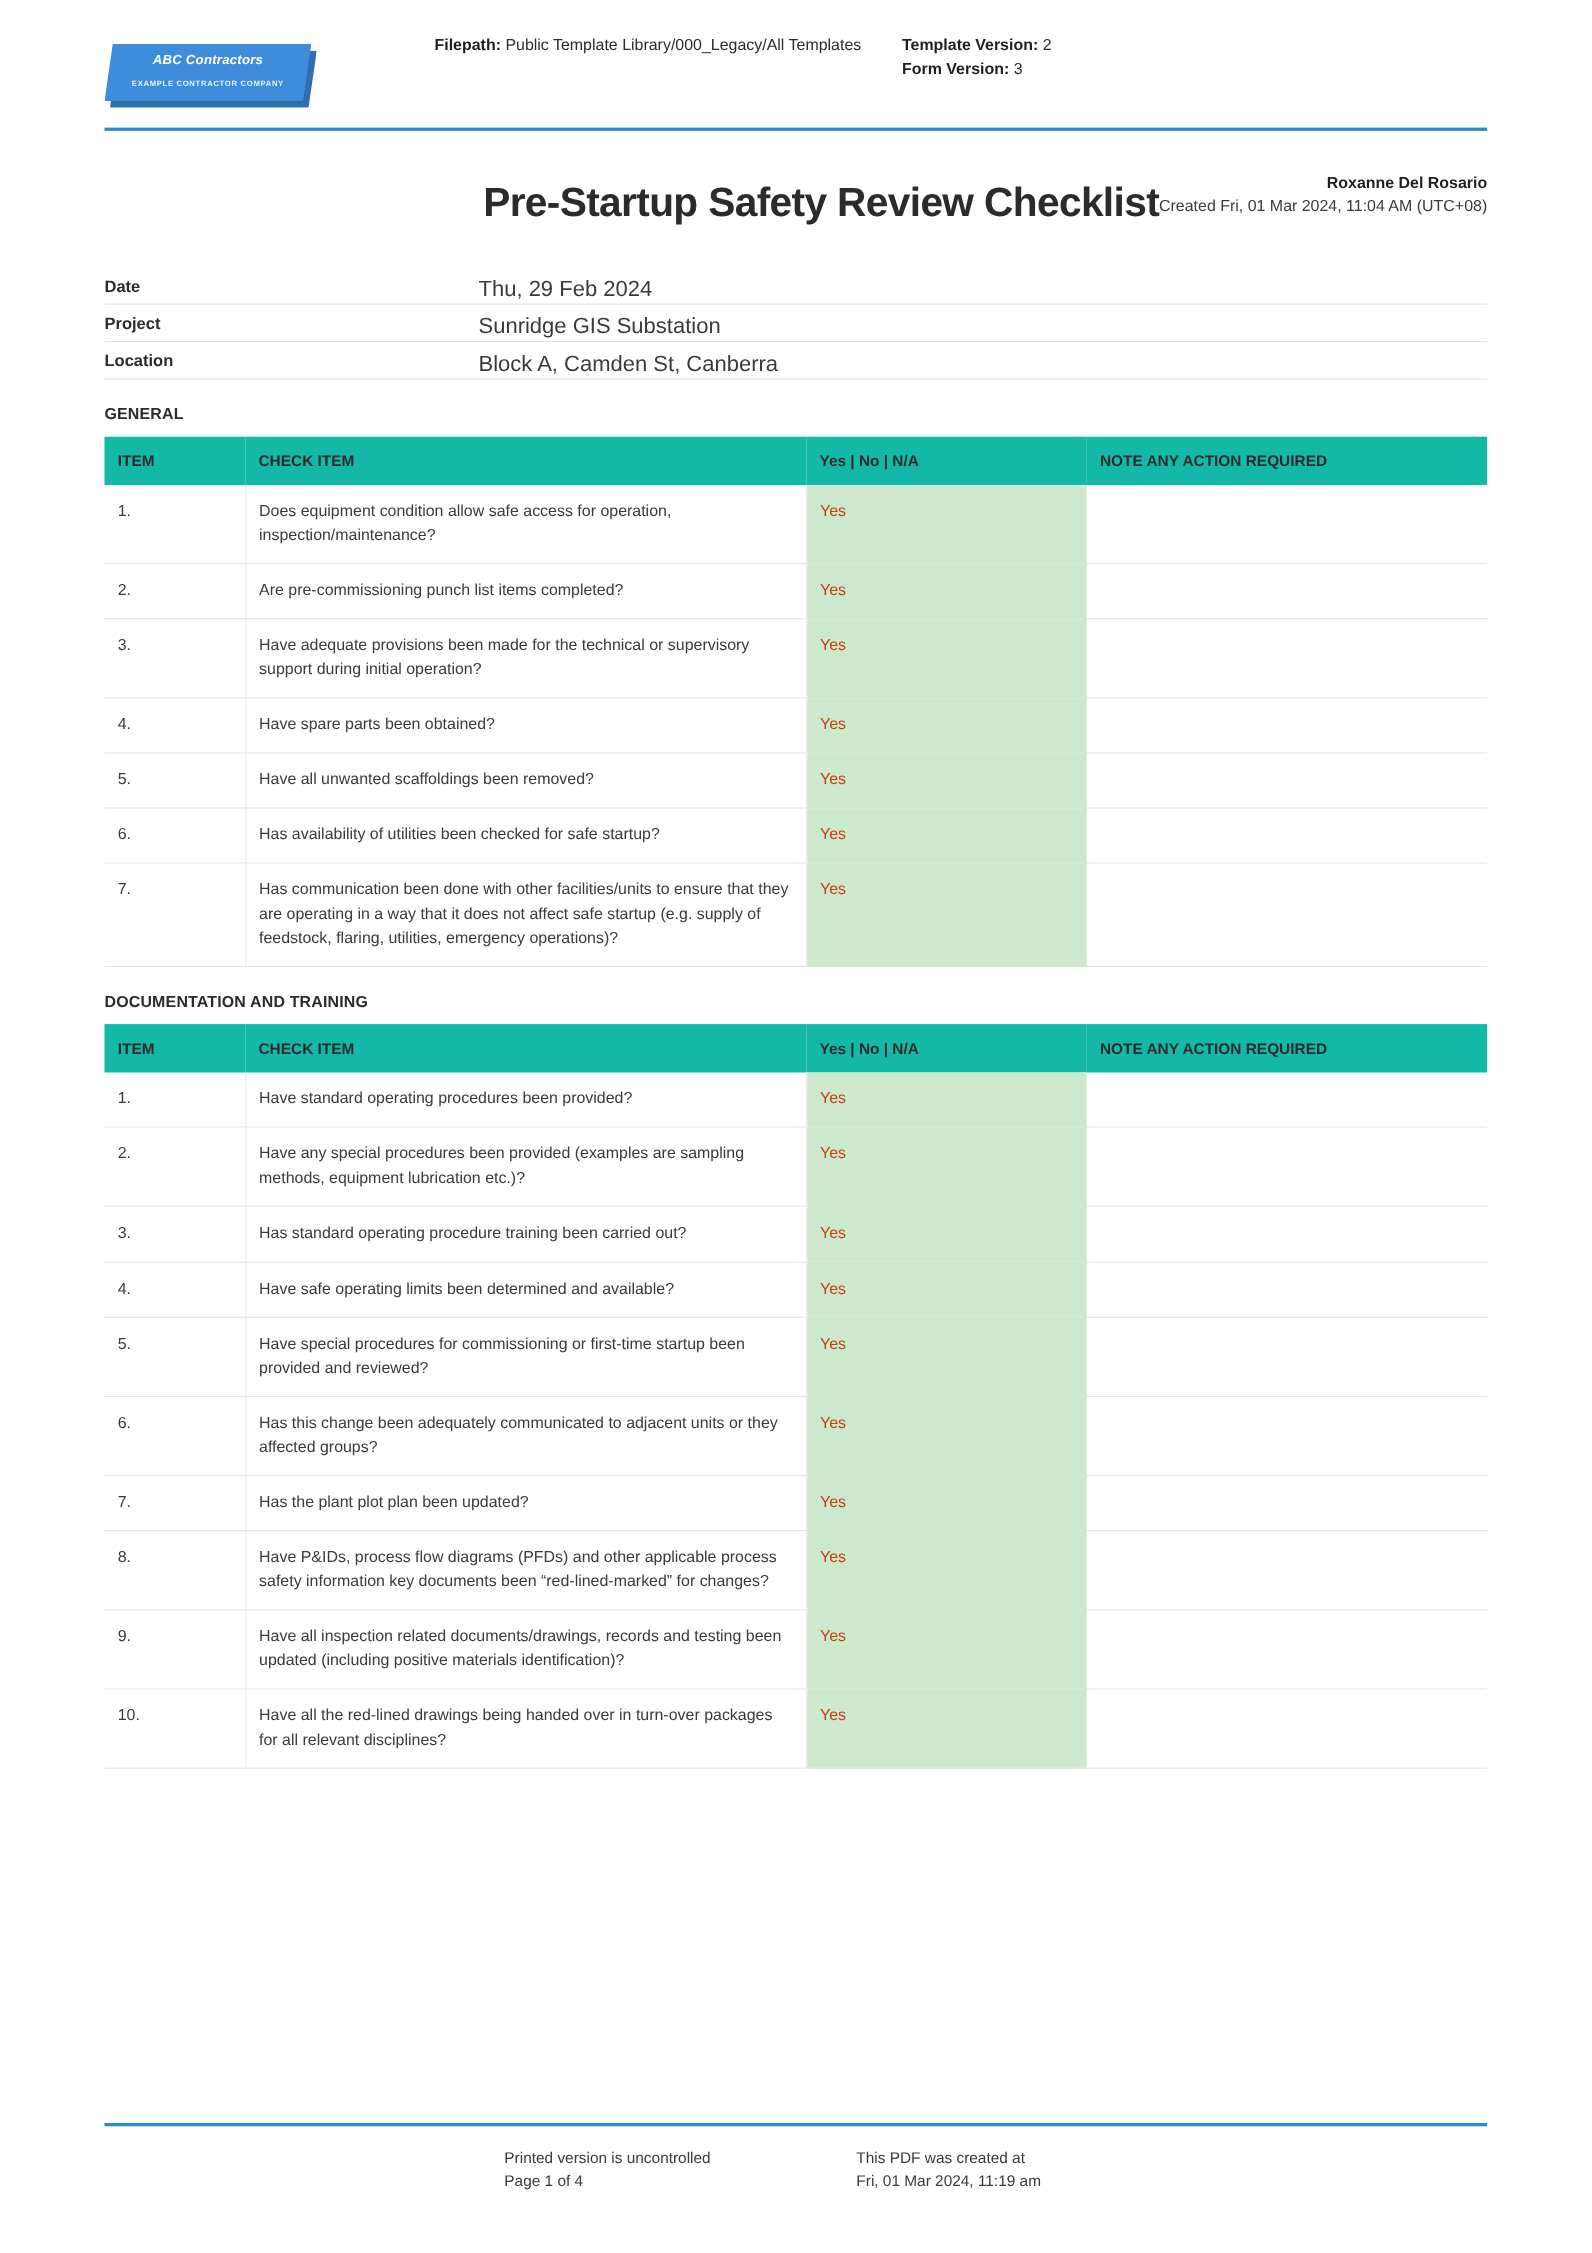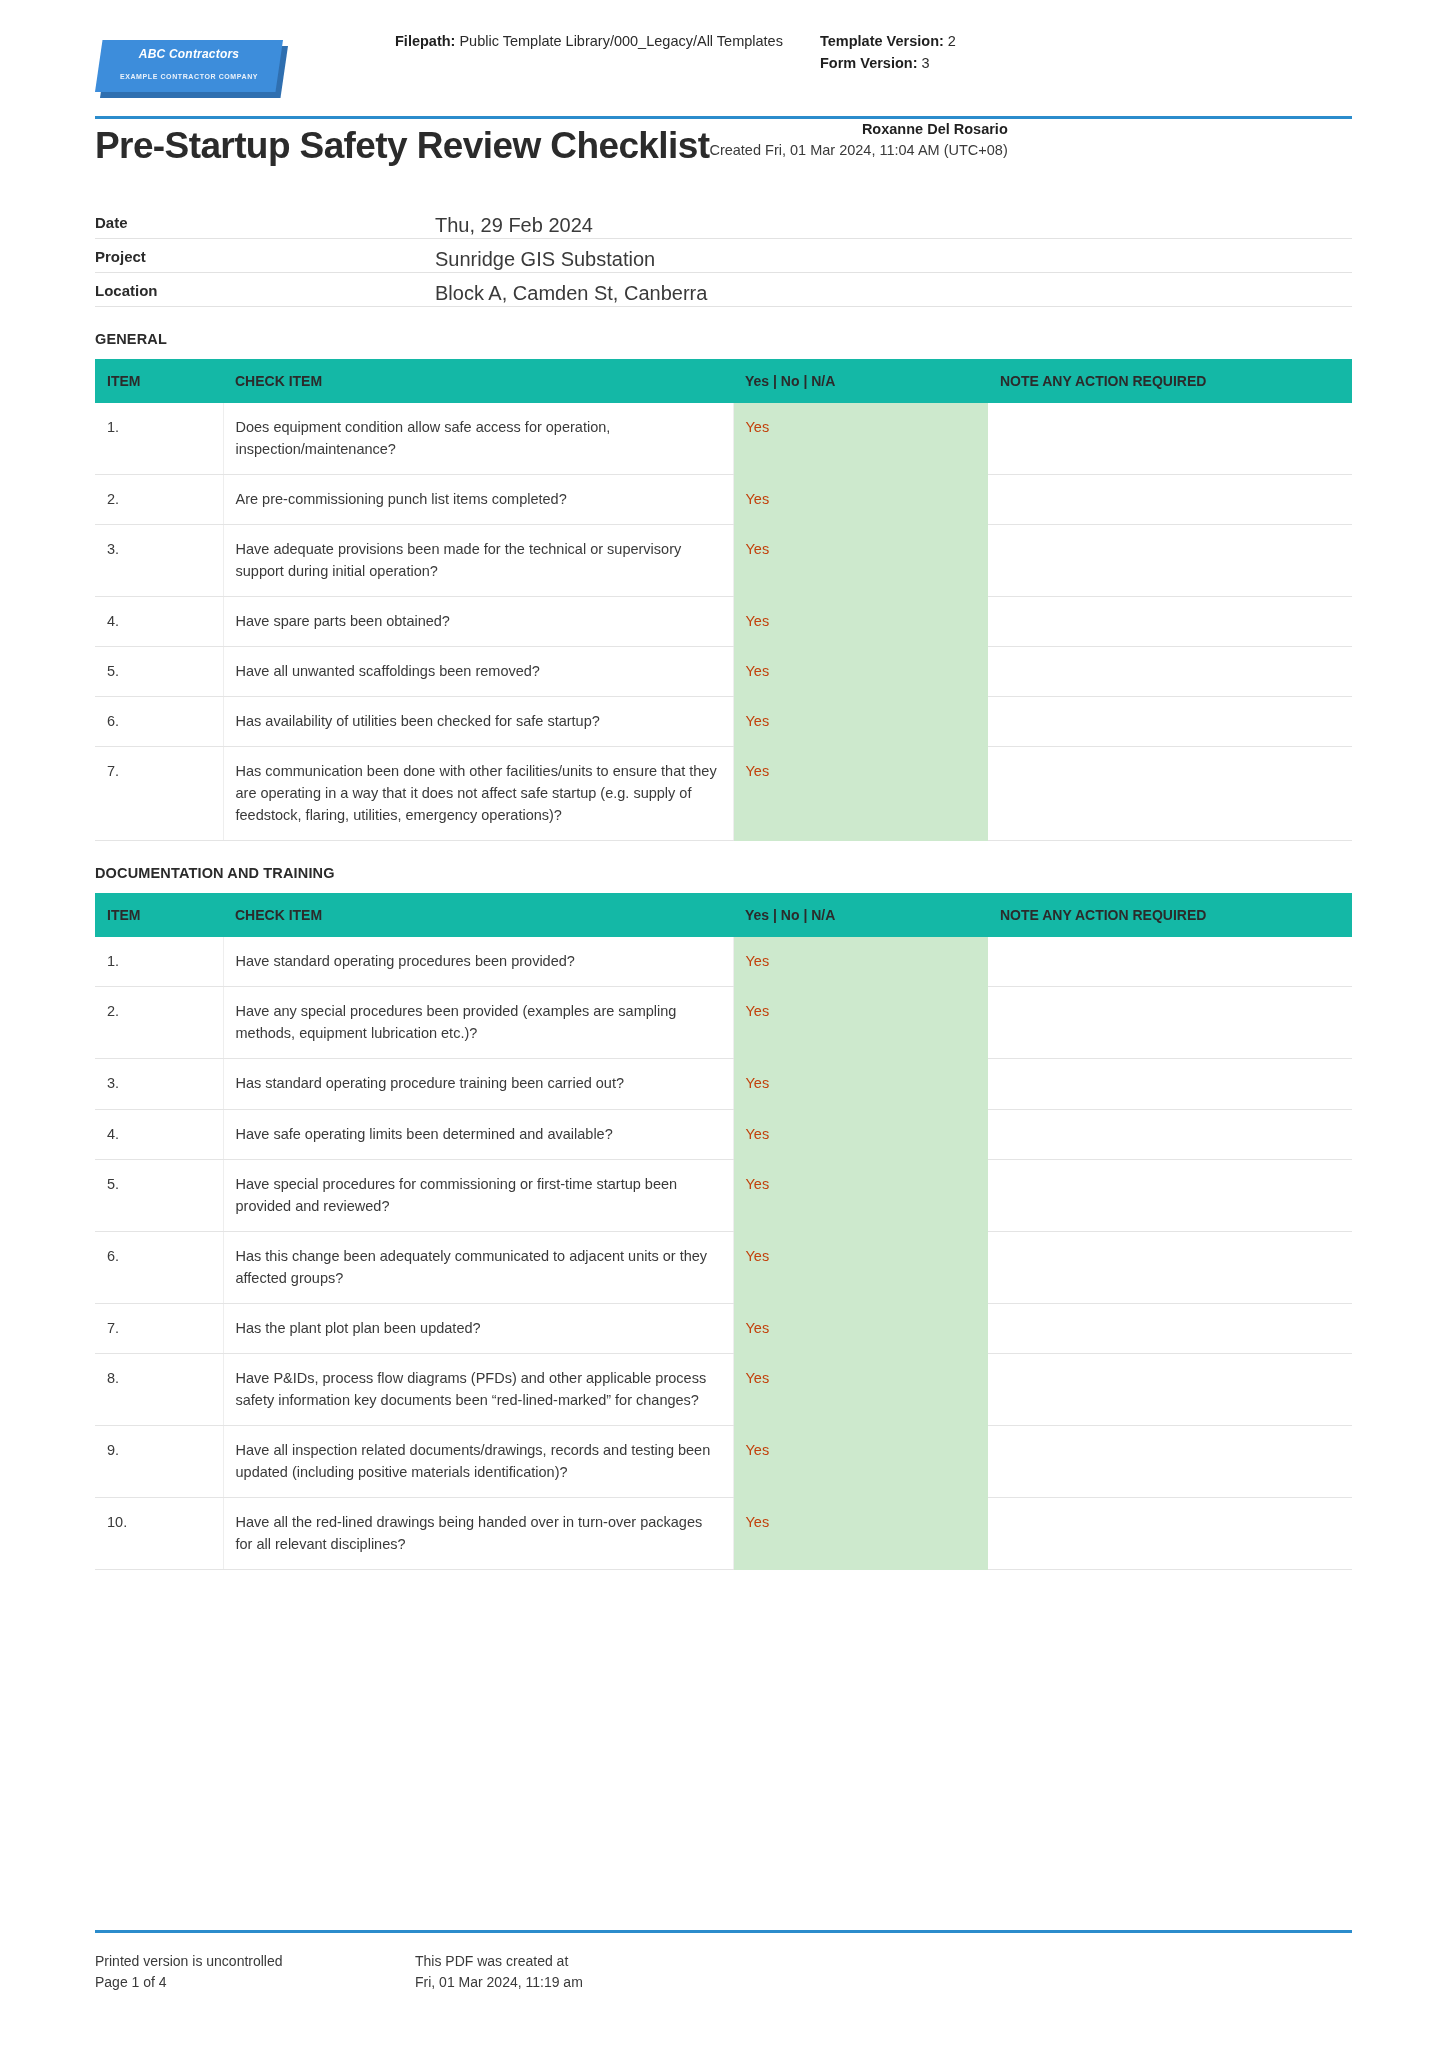--- a/index.html
+++ b/index.html
@@ -86,21 +86,22 @@
   .rule-blue {
     height: 3px;
     background: #2b8ccc;
     margin-top: 4px;
   }
 
   
   .title-row {
     display: flex;
     align-items: flex-end;
-    justify-content: flex-start;
+    justify-content: flex-end;
+    padding-top: 38px;
     padding-bottom: 34px;
   }
   .doc-title {
     font-size: 37px;
     font-weight: bold;
     letter-spacing: -0.6px;
     color: #2b2b2b;
     line-height: 1.1;
   }
   .created-block {
@@ -181,20 +182,21 @@
   
   .footer {
     position: absolute;
     left: 95px;
     right: 95px;
     bottom: 54px;
   }
   .footer .rule-blue { margin-bottom: 18px; }
   .footer-cols {
     display: flex;
+    justify-content: center;
     gap: 110px;
     font-size: 14px;
     line-height: 1.55;
     color: #3a3a3a;
   }
   .footer-col { min-width: 210px; }
 </style>
 </head>
 <body>
 

